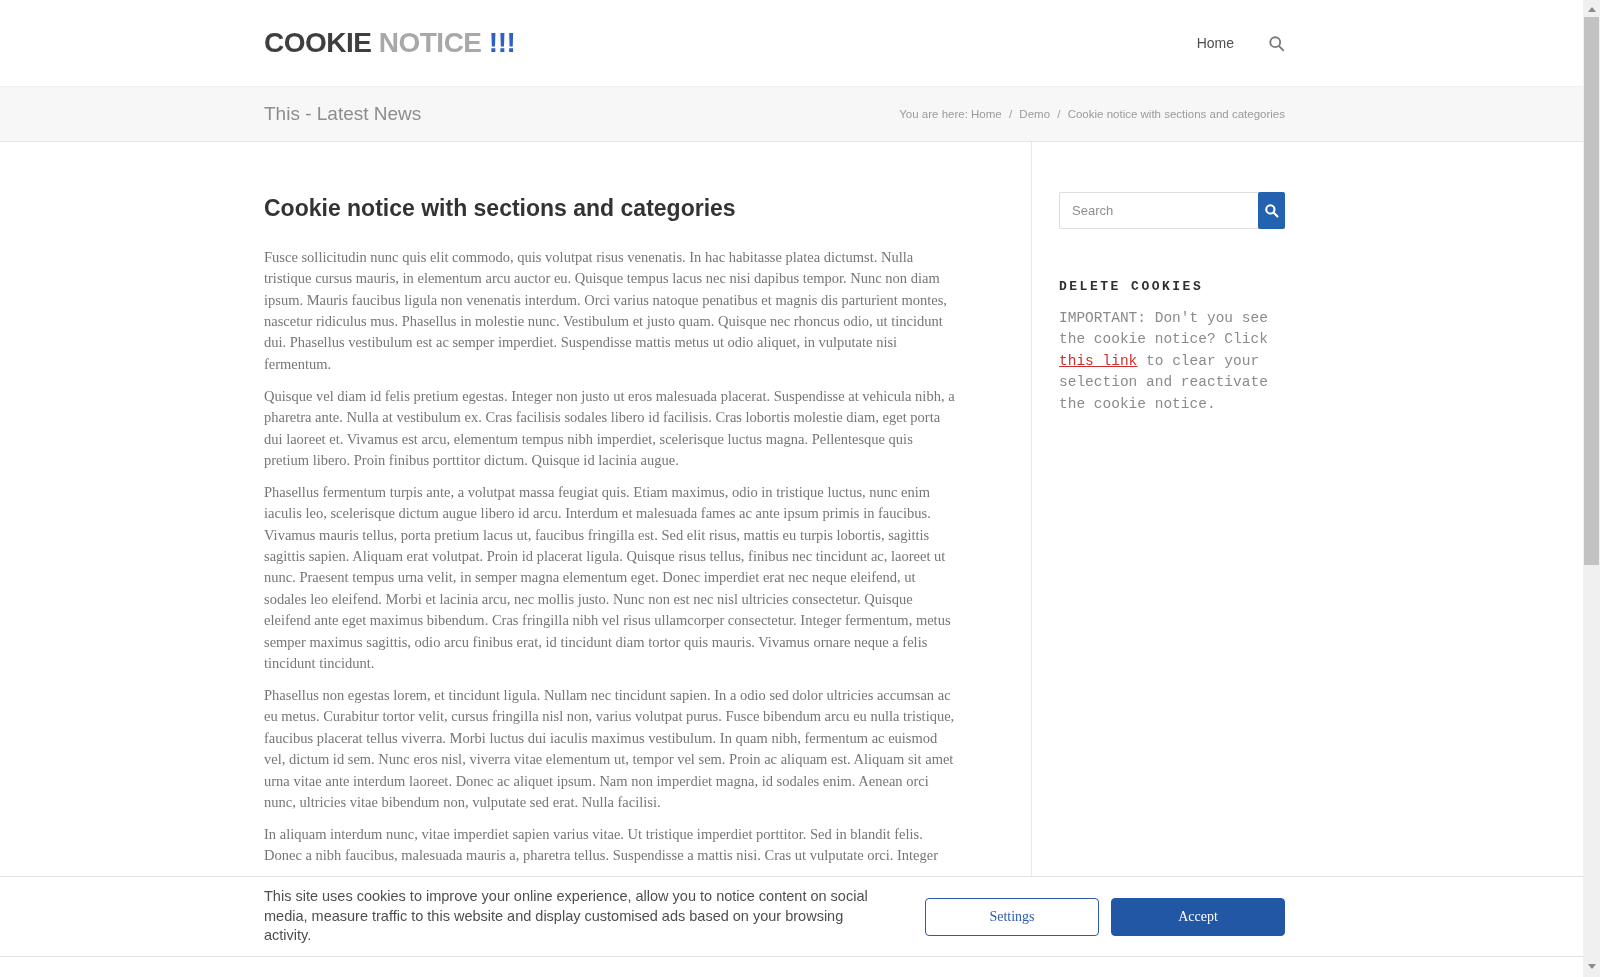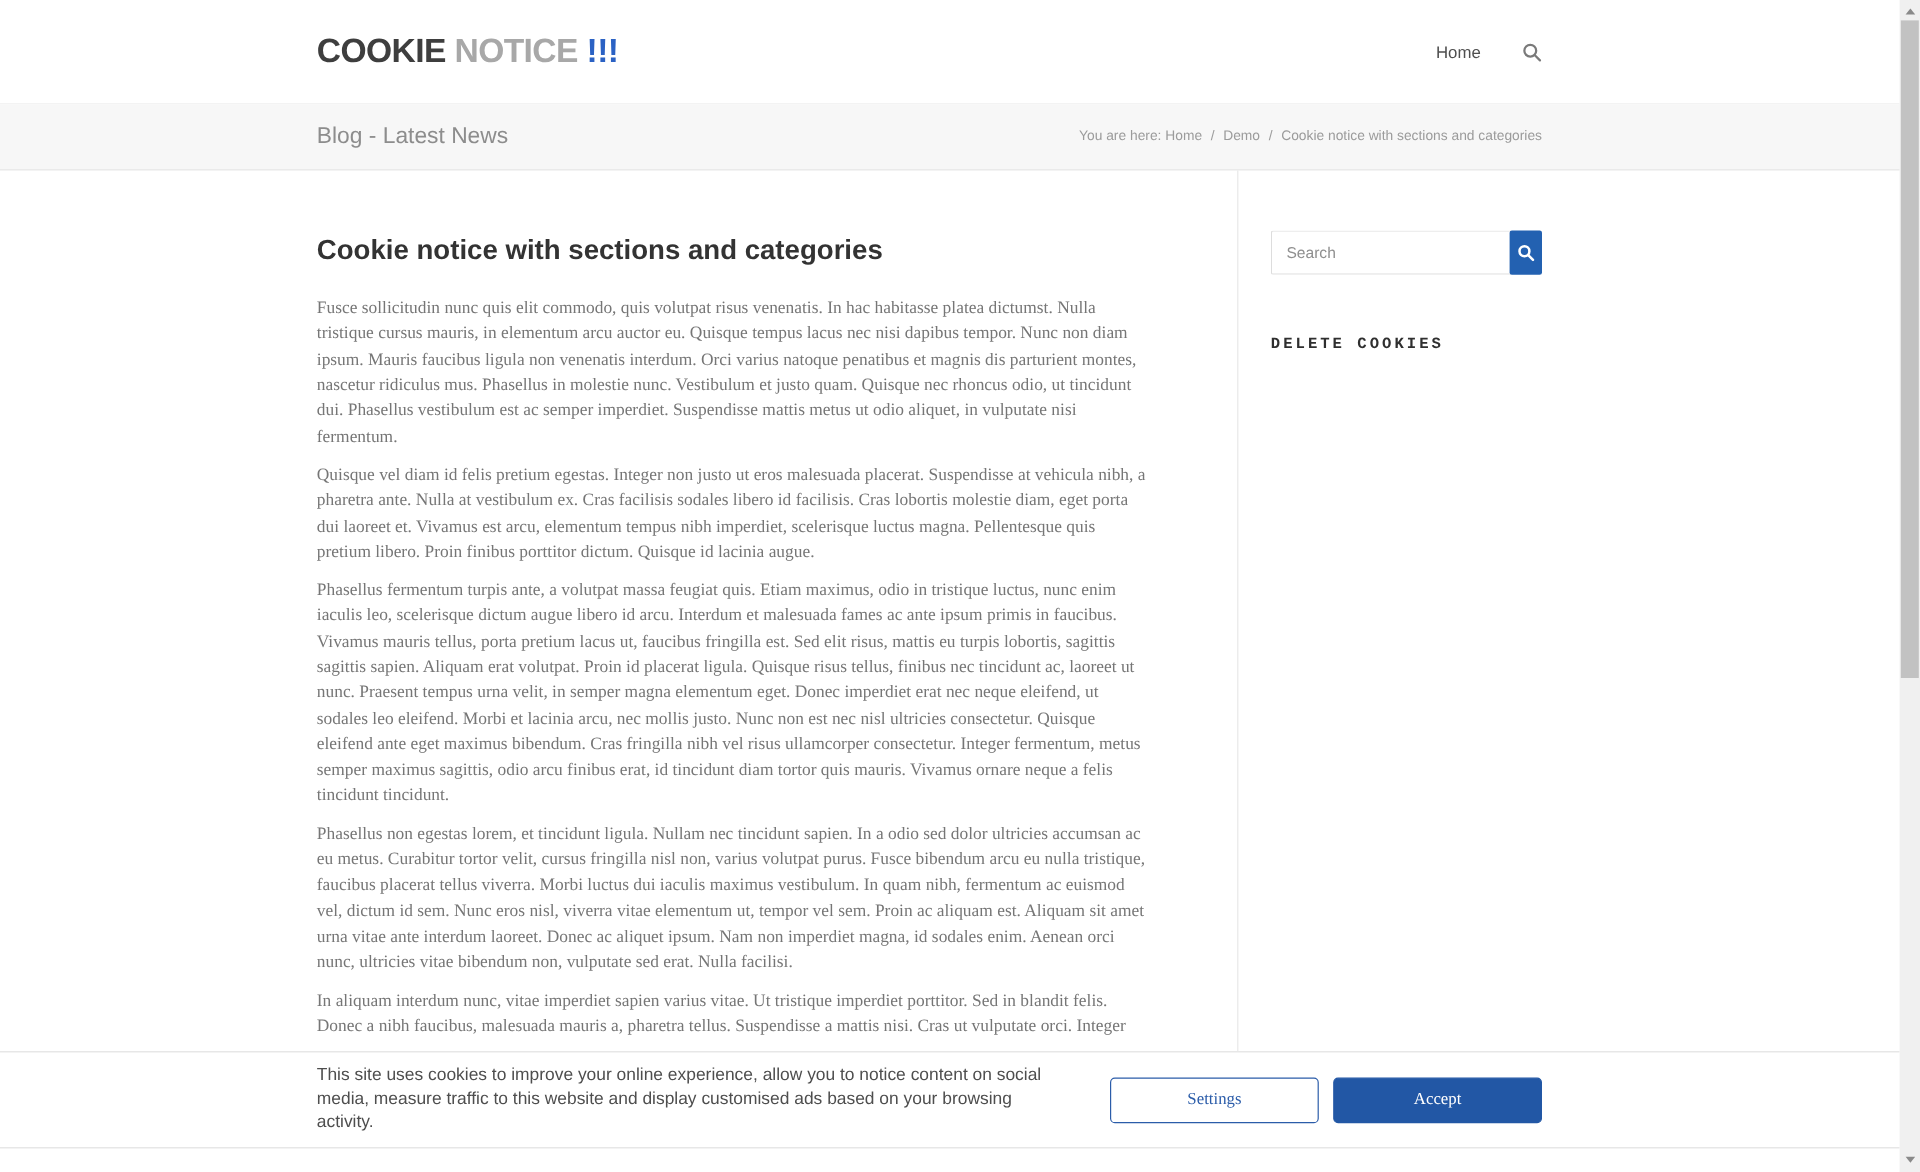--- a/index.html
+++ b/index.html
@@ -101,21 +101,21 @@
         <svg class="hdr-search-icon" viewBox="0 0 20 20" fill="none" stroke="#7a7a7a" stroke-width="2.2">
           <circle cx="8.5" cy="8.5" r="5.8"></circle>
           <line x1="13" y1="13" x2="18" y2="18" stroke-linecap="round"></line>
         </svg>
       </nav>
     </div>
   </header>
 
   <div class="breadcrumb-strip">
     <div class="container">
-      <div class="strip-title">Blog - Latest News</div>
+      <div class="strip-title">This - Latest News</div>
       <div class="breadcrumb">
         <span>You are here:</span>
         <span class="crumb-link">Home</span>
         <span class="sep">/</span>
         <span class="crumb-link">Demo</span>
         <span class="sep">/</span>
         <span>Cookie notice with sections and categories</span>
       </div>
     </div>
   </div>
@@ -137,20 +137,21 @@
         <input class="search-input" type="text" placeholder="Search" style="">
         <button class="search-btn">
           <svg width="15" height="15" viewBox="0 0 20 20" fill="none" stroke="#ffffff" stroke-width="2.8">
             <circle cx="8.5" cy="8.5" r="5.5"></circle>
             <line x1="13" y1="13" x2="18" y2="18" stroke-linecap="round"></line>
           </svg>
         </button>
       </div>
       <div class="widget">
         <h3 class="widget-title">DELETE COOKIES</h3>
+        <p class="widget-text"><span>IMPORTANT: Don't you see the cookie notice? Click </span><span class="red-link">this link</span><span> to clear your selection and reactivate the cookie notice.</span></p>
       </div>
     </aside>
   </div>
 
   <div class="cookie-bar">
     <div class="container">
       <p class="cookie-message">This site uses cookies to improve your online experience, allow you to notice content on social media, measure traffic to this website and display customised ads based on your browsing activity.</p>
       <div class="cookie-actions">
         <button class="btn btn-settings">Settings</button>
         <button class="btn btn-accept">Accept</button>

